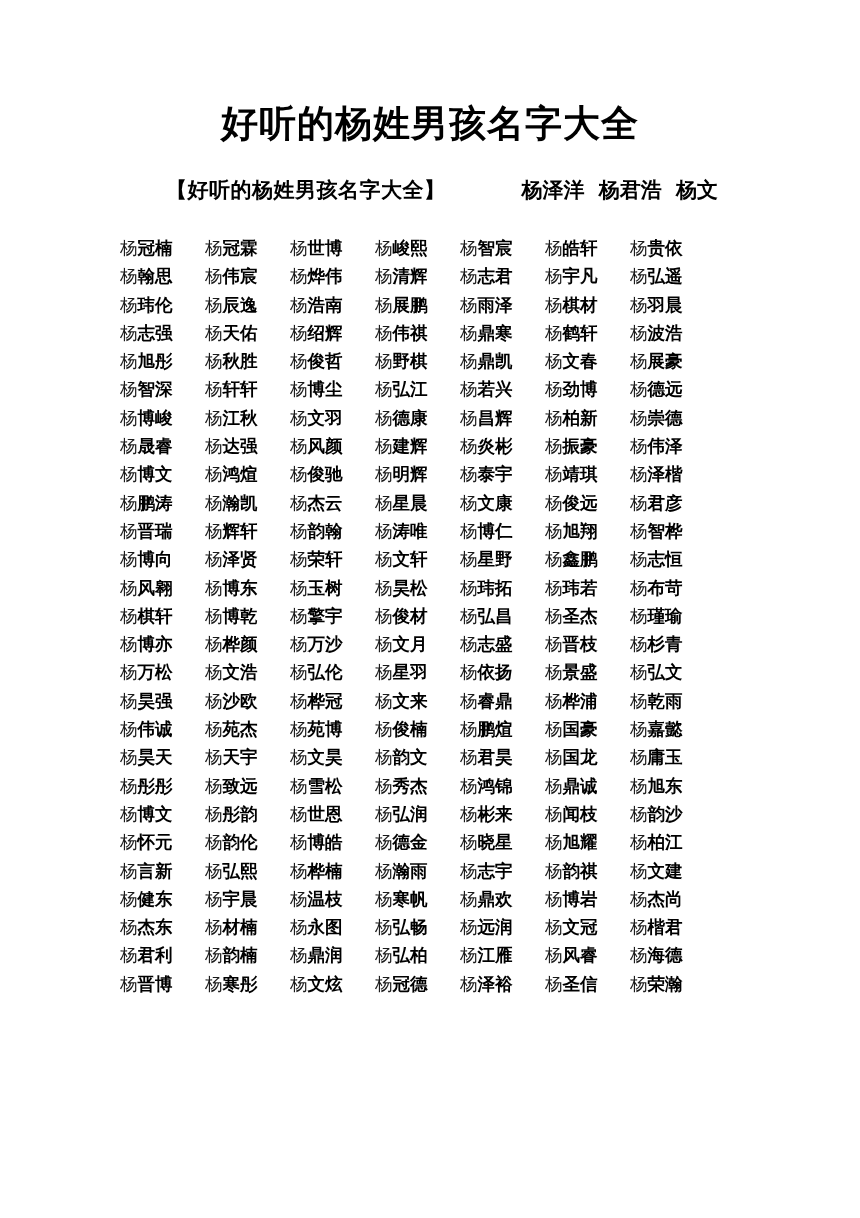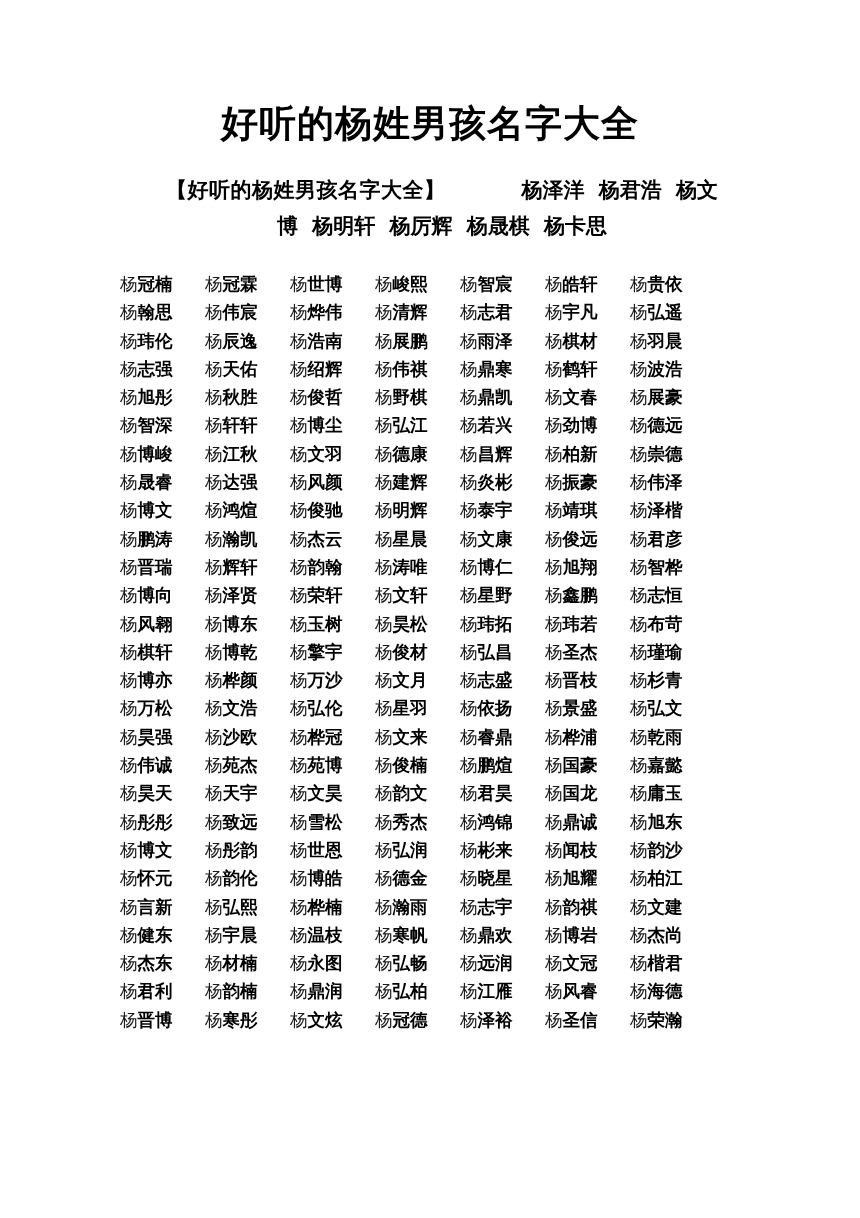--- a/index.html
+++ b/index.html
@@ -50,21 +50,20 @@
 <body>
 
 <div class="page">
 
   <h1 class="title">好听的杨姓男孩名字大全</h1>
 
   <div class="intro">
     <div class="intro-line">
       <span class="intro-heading">【好听的杨姓男孩名字大全】</span><span class="intro-gap"></span><span class="intro-names">杨泽洋 杨君浩 杨文</span>
     </div>
-    <div class="intro-line">博 杨明轩 杨厉辉 杨晟棋 杨卡思</div>
   </div>
 
   <div class="name-grid">
       <div class="name-cell"><span class="surname">杨</span><span class="given">冠楠</span></div>
       <div class="name-cell"><span class="surname">杨</span><span class="given">冠霖</span></div>
       <div class="name-cell"><span class="surname">杨</span><span class="given">世博</span></div>
       <div class="name-cell"><span class="surname">杨</span><span class="given">峻熙</span></div>
       <div class="name-cell"><span class="surname">杨</span><span class="given">智宸</span></div>
       <div class="name-cell"><span class="surname">杨</span><span class="given">皓轩</span></div>
       <div class="name-cell"><span class="surname">杨</span><span class="given">贵依</span></div>

